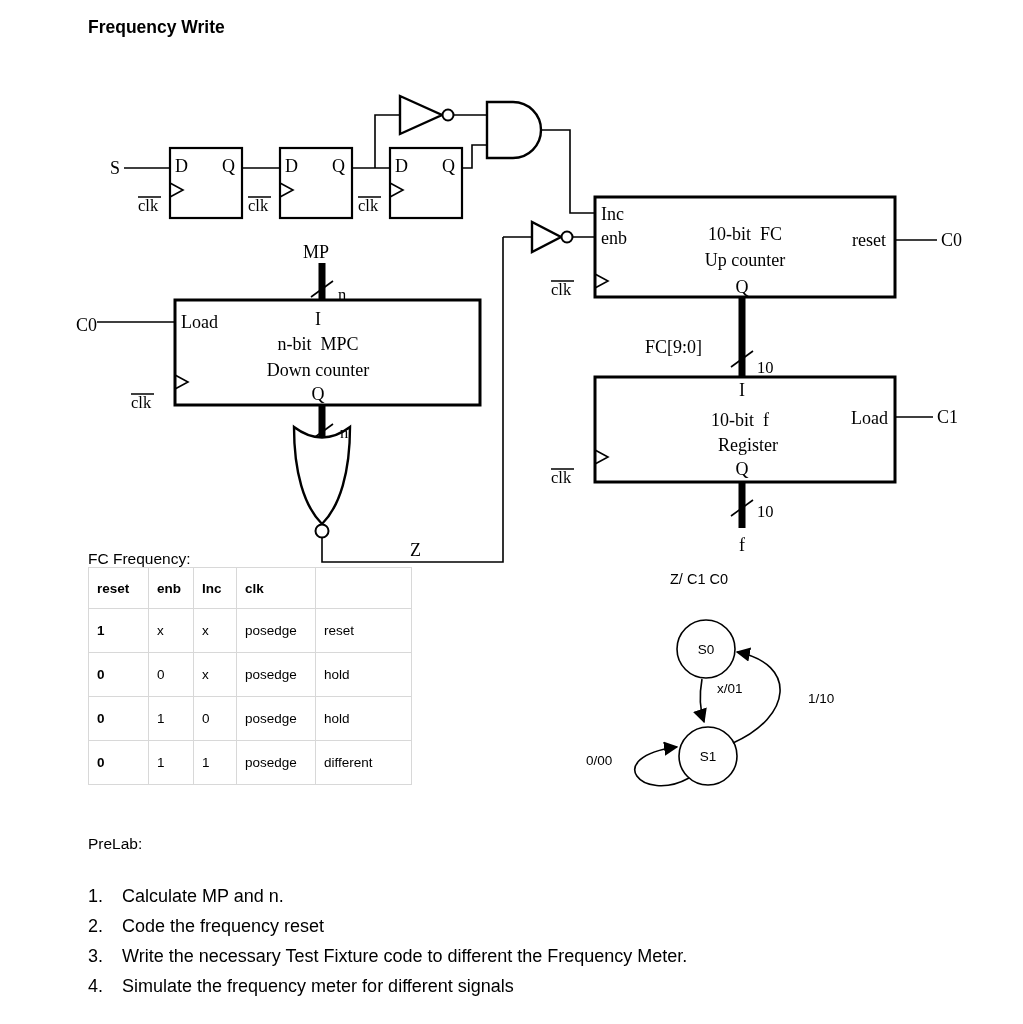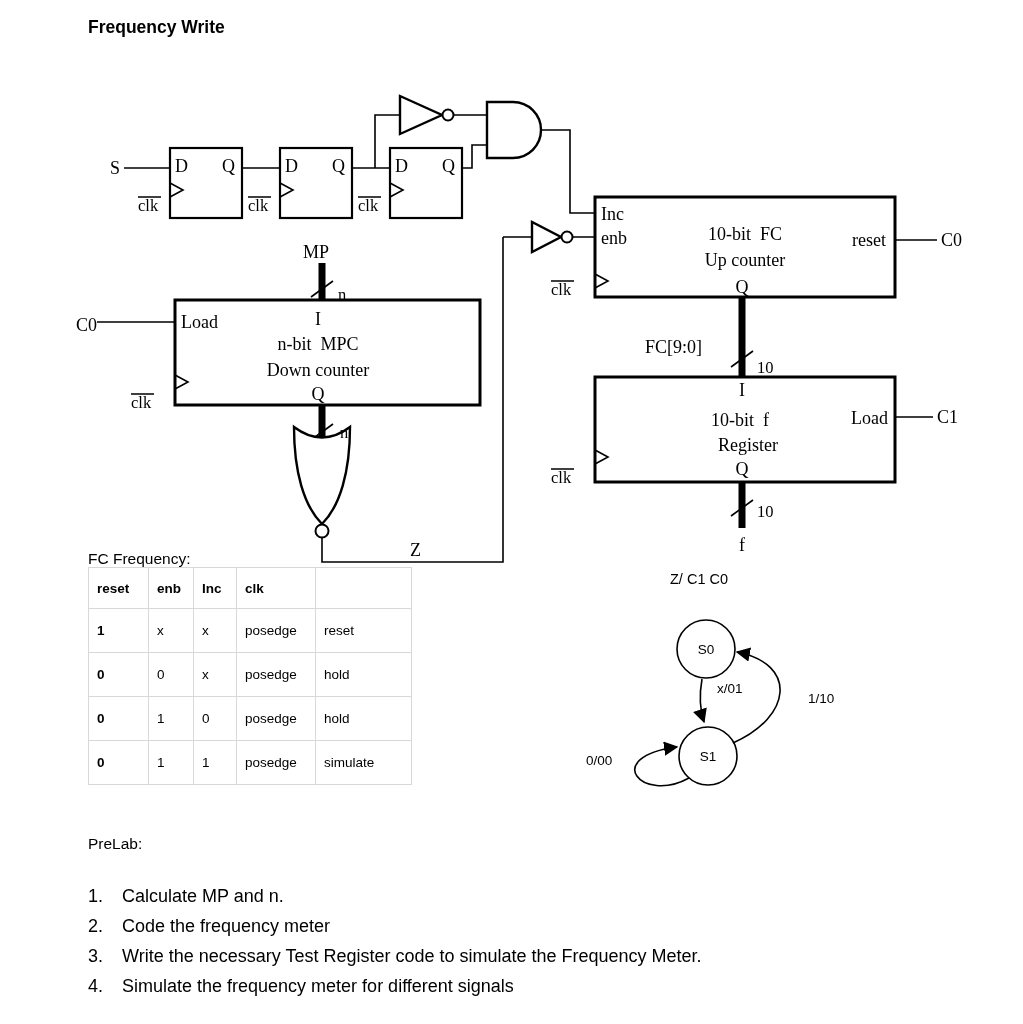--- a/index.html
+++ b/index.html
@@ -187,31 +187,31 @@
       <td>1</td>
       <td>0</td>
       <td>posedge</td>
       <td>hold</td>
     </tr>
     <tr>
       <td>0</td>
       <td>1</td>
       <td>1</td>
       <td>posedge</td>
-      <td>simulate</td>
+      <td>different</td>
     </tr>
   </tbody>
 </table>
 
 <div class="abs" id="prelab-heading">PreLab:</div>
 
 <div class="prelab-item" style="top:886px">
   <span class="num">1.</span><span>Calculate MP and n.</span>
 </div>
 <div class="prelab-item" style="top:916px">
-  <span class="num">2.</span><span>Code the frequency meter</span>
+  <span class="num">2.</span><span>Code the frequency reset</span>
 </div>
 <div class="prelab-item" style="top:946px">
-  <span class="num">3.</span><span>Write the necessary Test Register code to simulate the Frequency Meter.</span>
+  <span class="num">3.</span><span>Write the necessary Test Fixture code to different the Frequency Meter.</span>
 </div>
 <div class="prelab-item" style="top:976px">
   <span class="num">4.</span><span>Simulate the frequency meter for different signals</span>
 </div>
 
 </body></html>

